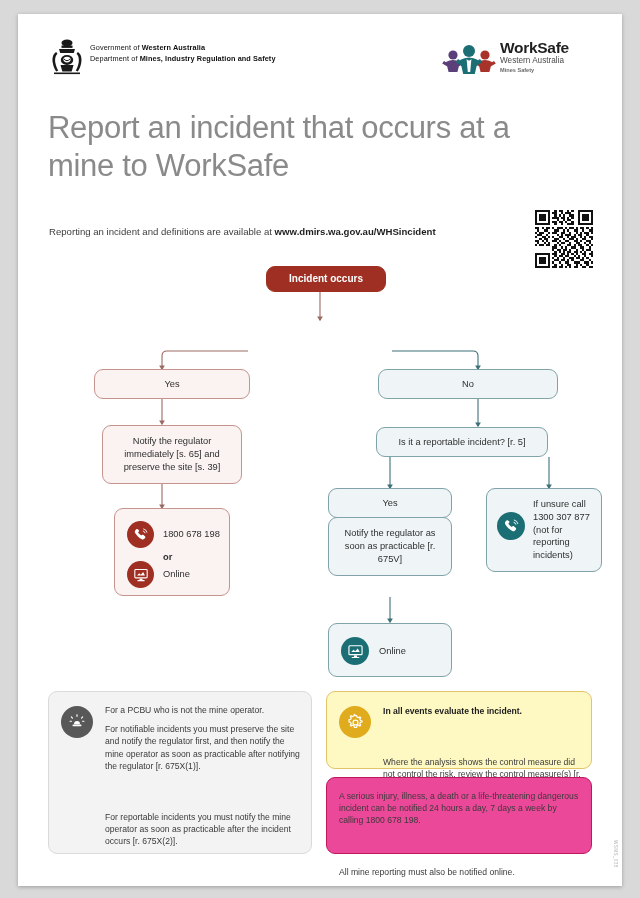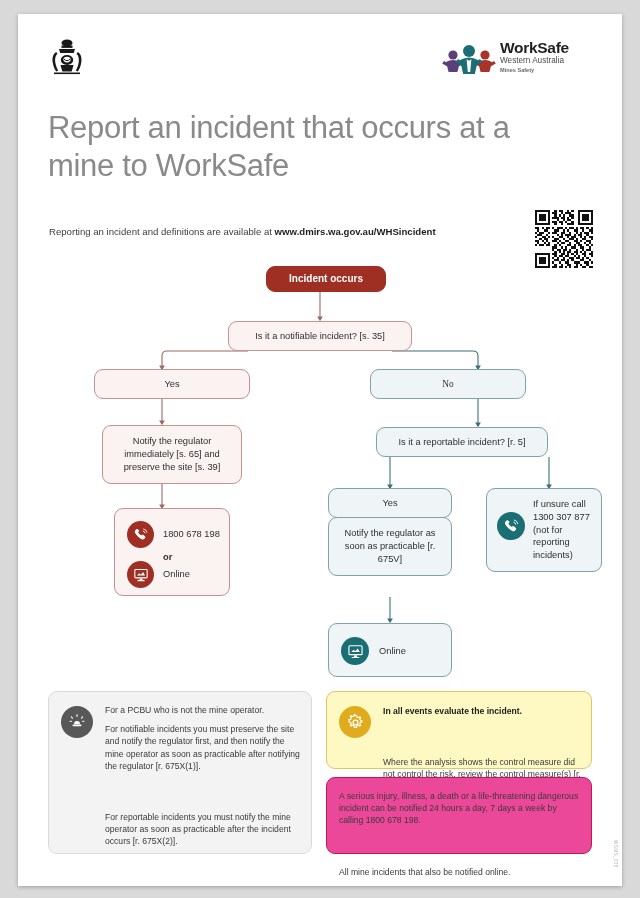--- a/index.html
+++ b/index.html
@@ -102,20 +102,24 @@
           <path d="M9 11 h16 l-1.2 4 h-13.6 z"></path>
           <path d="M6.2 14 c-3 1.5 -4.4 6 -3.4 11 c.6 3.2 1.9 6.4 3.4 8.6 l2.1 -1.1 c-1.3 -2 -2.4 -4.8 -2.9 -7.6 c-.8 -4.1 .2 -7.6 2.1 -8.9 z"></path>
           <path d="M27.8 14 c3 1.5 4.4 6 3.4 11 c-.6 3.2 -1.9 6.4 -3.4 8.6 l-2.1 -1.1 c1.3 -2 2.4 -4.8 2.9 -7.6 c.8 -4.1 -.2 -7.6 -2.1 -8.9 z"></path>
           <ellipse cx="17" cy="22" rx="6.2" ry="5"></ellipse>
           <path d="M10.5 27 h13 l-1.8 6.5 h-9.4 z"></path>
           <rect x="4" y="34.5" width="26" height="1.6"></rect>
         </g>
         <ellipse cx="17" cy="21.6" rx="3.6" ry="2.8" fill="#fff"></ellipse>
         <path d="M14 21 q3 3.4 6 0" stroke="#1a1a1a" stroke-width="1" fill="none"></path>
       </svg>
+    </div>
+    <div class="govtext">
+      <div class="l1">Government of <b>Western Australia</b></div>
+      <div class="l2">Department of <b>Mines, Industry Regulation and Safety</b></div>
     </div>
 
     <div class="wslogo">
       <div class="wsmark">
         <svg viewBox="0 0 54 34" width="54" height="34">
           <g>
             <circle cx="11" cy="13" r="4.6" fill="#5b3f7a"></circle>
             <path d="M4 20 q7 -4 14 0 l-2.6 10 h-8.8 z" fill="#5b3f7a"></path>
             <path d="M2 19 l5 3 l-1.6 2.6 l-5.2 -3z" fill="#5b3f7a"></path>
             <path d="M20 19 l-5 3 l1.6 2.6 l5.2 -3z" fill="#5b3f7a"></path>
@@ -370,25 +374,24 @@
       <path d="M531,443 V474" stroke="#3d7178" marker-end="url(#arrT)"></path>
 
       <path d="M372,504 V524" stroke="#3d7178" marker-end="url(#arrT)"></path>
 
       <path d="M372,583 V608" stroke="#3d7178" marker-end="url(#arrT)"></path>
     </g>
   </svg>
 
   <div class="node n-filled" style="left:248px; top:252px; width:120px; height:26px;">Incident occurs</div>
 
-  <div class="node n-red" style="left:210px; top:307px; width:184px; height:30px;">Is it a notifiable incident? [s. 35]</div>
 
   <div class="node n-red" style="left:76px; top:355px; width:156px; height:30px;">Yes</div>
 
-  <div class="node n-teal" style="left:352px; top:355px; width:156px; height:30px;font-family:Liberation Serif, serif;">No</div>
+  <div class="node n-teal" style="left:360px; top:355px; width:180px; height:30px;">No</div>
 
   <div class="node n-red" style="left:84px; top:411px; width:140px; height:59px;">Notify the regulator immediately [s. 65] and preserve the site [s. 39]</div>
 
   <div class="node n-red" style="left:96px; top:494px; width:116px; height:88px; display:block; padding:0;text-align:center;">
     <div class="icon-row" style="left:12px; top:12px;">
       <div class="circ circ-red" style="width:27px; height:27px;">
         <svg viewBox="0 0 22 22" width="16" height="16">
           <path d="M6.4 3.2 c-.9 -.6 -2 -.3 -2.6 .6 l-.9 1.4 c-.6 1 -.5 2.3 .3 3.5 c1 1.6 2.3 3.2 3.9 4.6 c1.6 1.5 3.3 2.6 4.9 3.4 c1.2 .6 2.5 .5 3.3 -.3 l1.2 -1.2 c.7 -.7 .7 -1.9 -.1 -2.6 l-2 -1.7 c-.7 -.6 -1.7 -.5 -2.3 .2 l-.6 .7 c-1 -.6 -1.9 -1.3 -2.7 -2.1 c-.8 -.8 -1.4 -1.6 -1.9 -2.5 l.8 -.6 c.7 -.5 .9 -1.5 .4 -2.2 z" fill="#fff"></path>
           <path d="M14.6 2.6 a6 6 0 0 1 4.6 4.6" stroke="#fff" stroke-width="1.2" fill="none" stroke-linecap="round"></path>
           <path d="M14.2 5.6 a3.1 3.1 0 0 1 2.4 2.4" stroke="#fff" stroke-width="1.2" fill="none" stroke-linecap="round"></path>
@@ -475,19 +478,19 @@
     </div>
     <div class="note-body" style="left:56px; top:13px; right:10px;">
       <p class="bold">In all events evaluate the incident.</p>
       <p>Where the analysis shows the control measure did not control the risk, review the control measure(s) [r. 38].</p>
     </div>
   </div>
 
   <div class="note note-plain" style="left:308px; top:763px; width:266px; height:77px;">
     <div class="note-body" style="left:12px; top:12px; right:12px;">
       <p>A serious injury, illness, a death or a life-threatening dangerous incident can be notified 24 hours a day, 7 days a week by calling 1800 678 198.</p>
-      <p>All mine incidents that also be notified online.</p>
+      <p>All mine reporting must also be notified online.</p>
     </div>
   </div>
 
   <div class="sidecode">WSMS_038</div>
 
 </div>
 
 </body></html>

